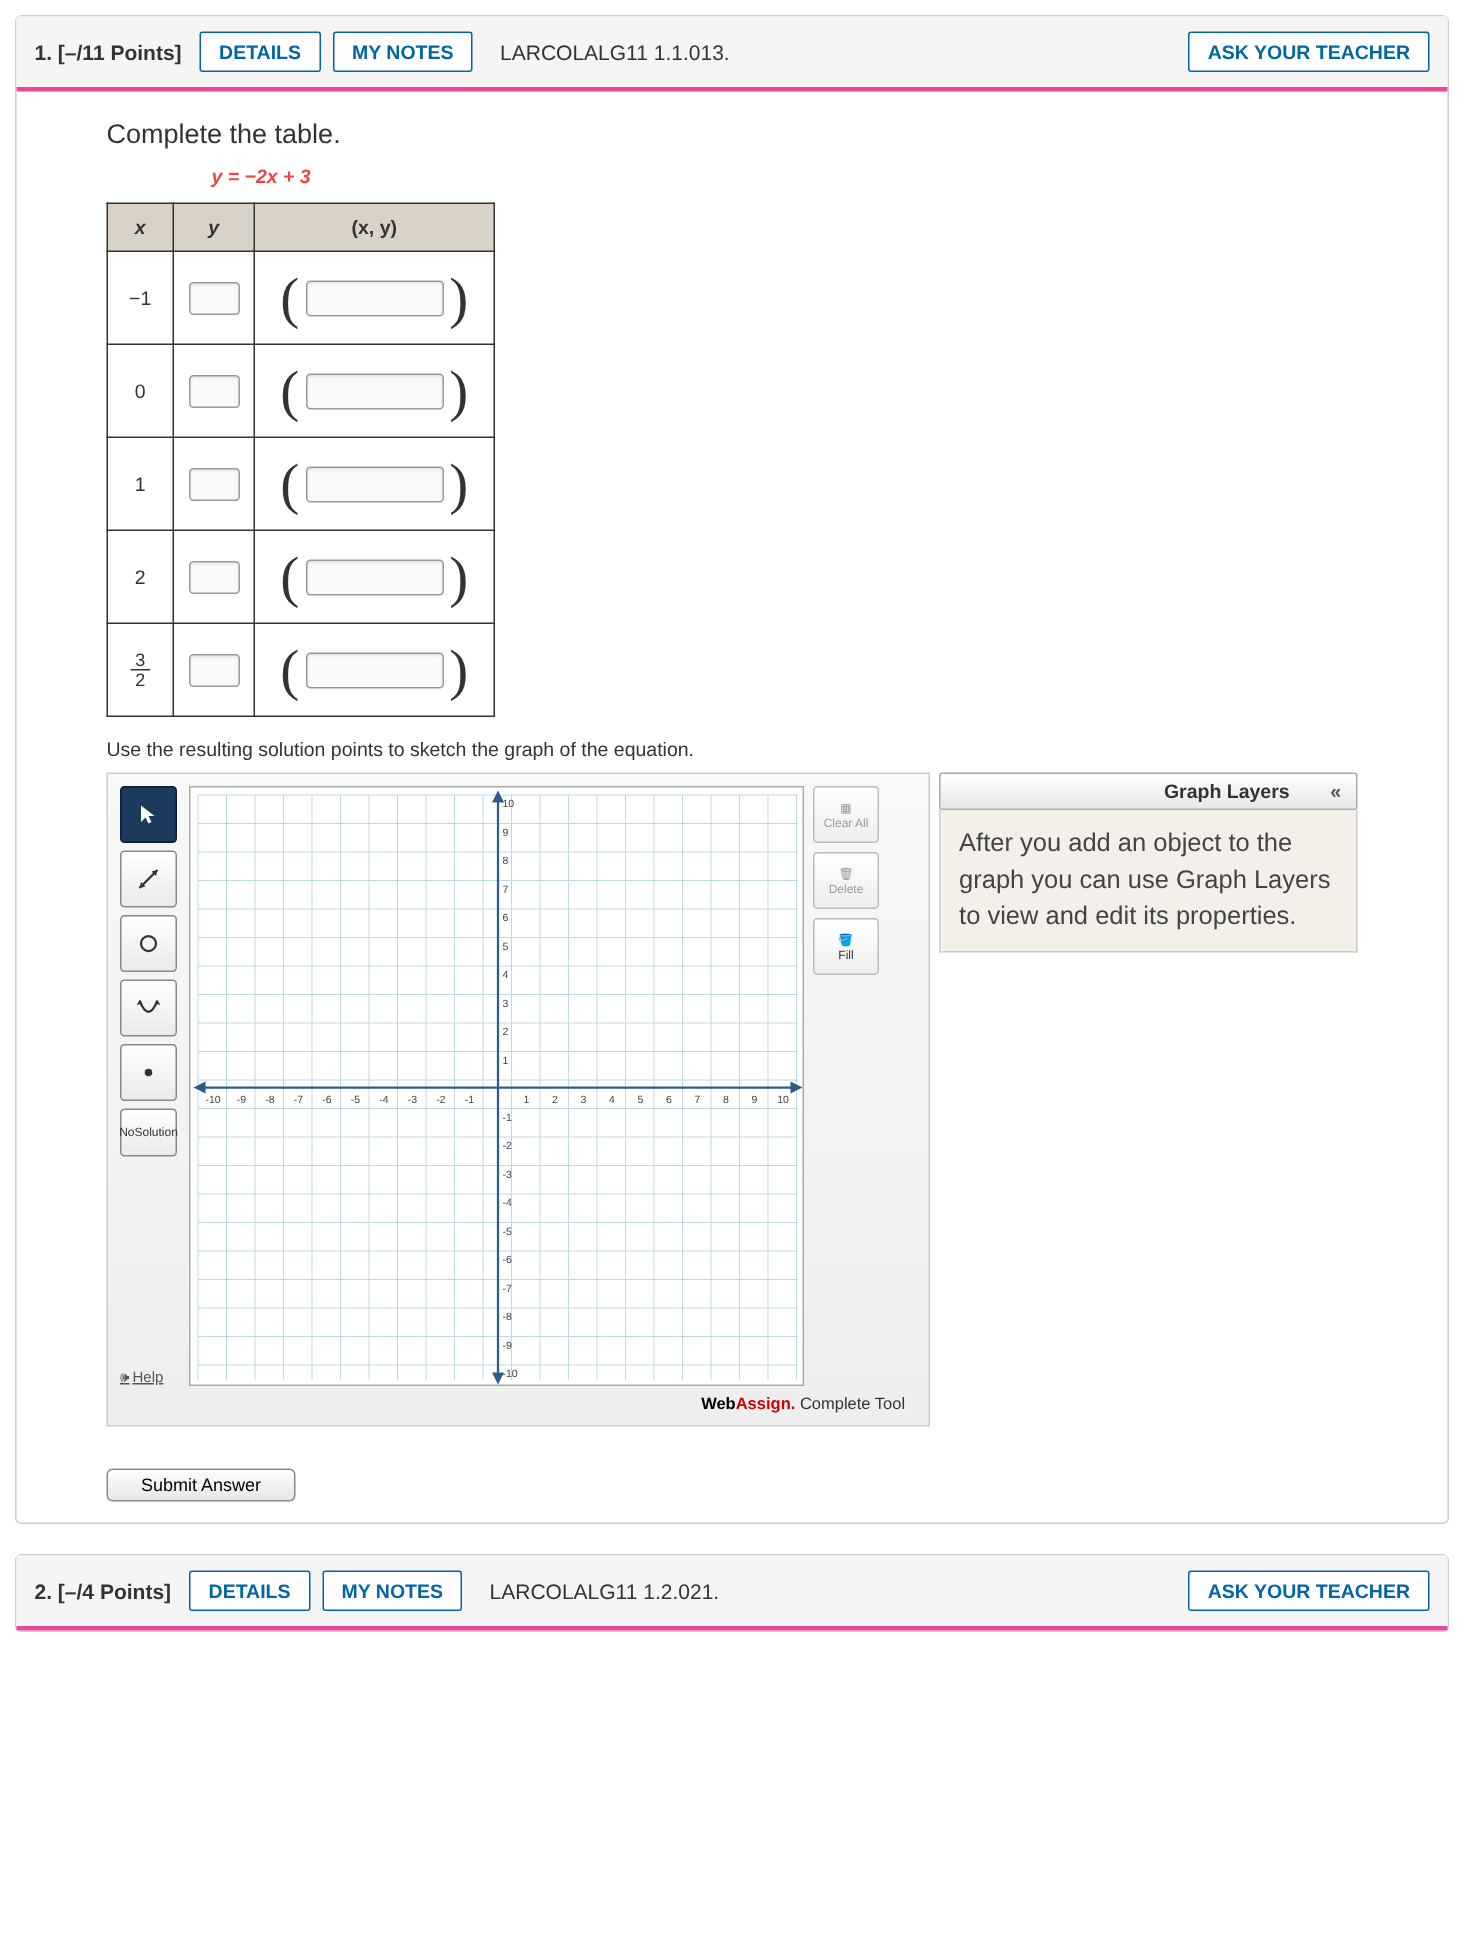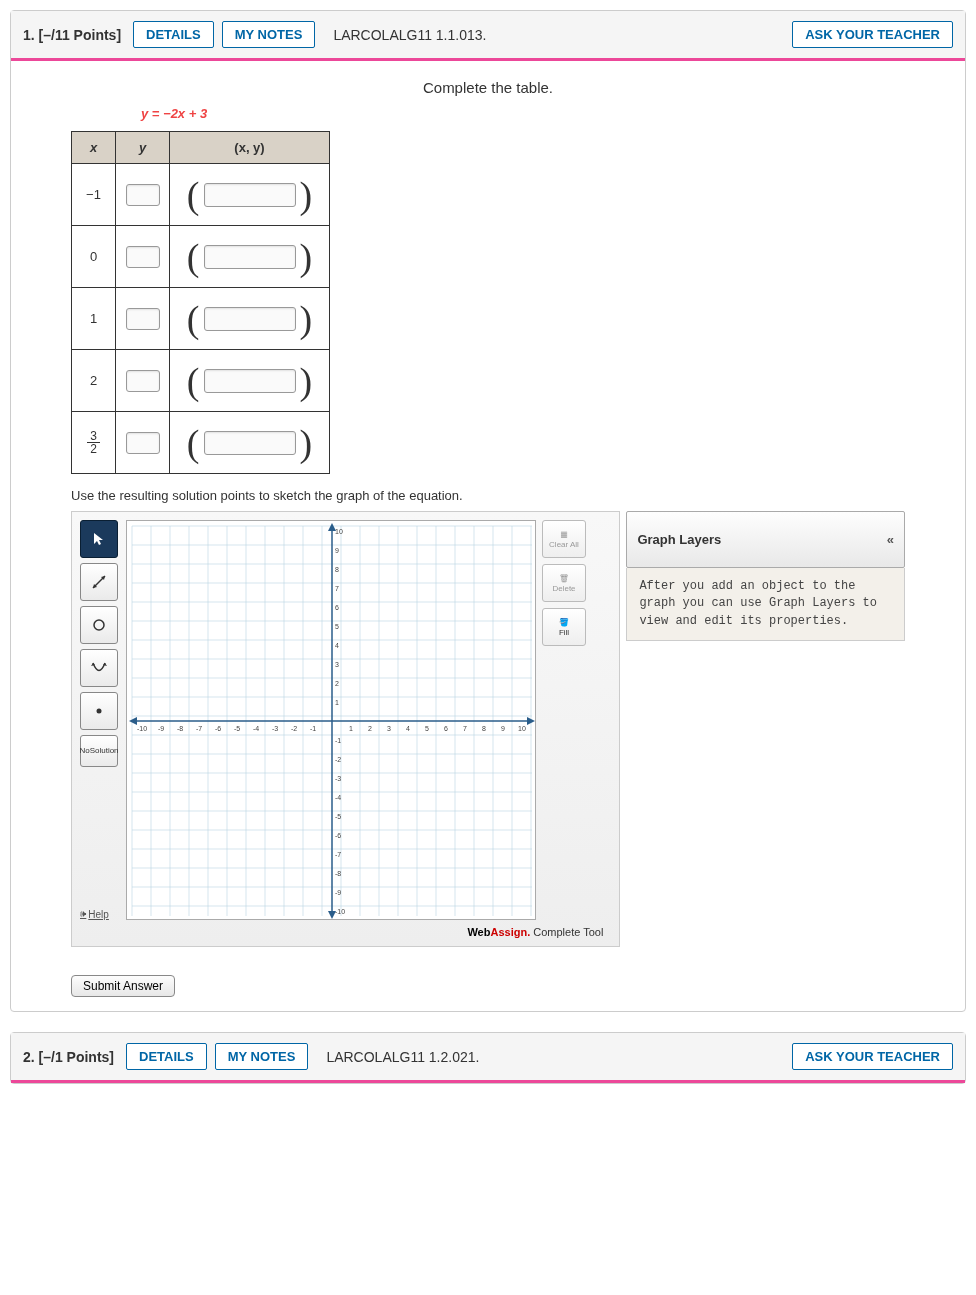--- a/index.html
+++ b/index.html
@@ -44,22 +44,21 @@
     font-weight: normal;
     font-size: 14px;
     margin-left: 10px;
   }
   .spacer { flex: 1; }
   .q-body {
     padding: 14px 60px;
   }
   .instr {
     margin: 4px 0 10px 0;
-    font-size: 15px;
-    text-align: center;
+    font-size: 18px;
   }
   .eq-red {
     color: #ef4444;
     font-style: italic;
     margin-left: 70px;
     margin-bottom: 10px;
     font-weight: bold;
   }
   table.data-table {
     border-collapse: collapse;
@@ -218,44 +217,43 @@
   .graph-footer .assign-red { color: #c00; font-weight: bold; }
 
   .layers-panel {
     width: 280px;
     margin-left: 6px;
   }
   .layers-head {
     border: 1px solid #aaa;
     border-radius: 2px;
     background: linear-gradient(#fefefe,#e8e8e8);
-    padding: 20px 10px;
+    padding: 4px 10px;
     font-weight: bold;
     display: flex;
     align-items: center;
-    justify-content: space-between;
+    justify-content: flex-end;
     gap: 27px;
   }
   .chev { font-size: 13px; color: #555; }
   .layers-body {
     border: 1px solid #ccc;
     border-top: none;
     background: #f3f0ea;
     padding: 10px 12px;
-    font-size: 12px;
+    font-size: 17px;
     color: #444;
     line-height: 1.45;
-    font-family: Liberation Mono, monospace;
   }
 
   .submit-btn {
     border: 1px solid #888;
     border-radius: 4px;
     background: linear-gradient(#fdfdfd,#e7e7e7);
-    padding: 3px 11px;
+    padding: 3px 22px;
     font-size: 12px;
     cursor: pointer;
     margin-top: 28px;
   }
   .q2-ans {
     display: flex;
     align-items: center;
     gap: 6px;
     margin-top: 8px;
   }
@@ -538,20 +536,20 @@
         <div class="layers-body">After you add an object to the graph you can use Graph Layers to view and edit its properties.</div>
       </div>
     </div>
 
     <button class="submit-btn">Submit Answer</button>
   </div>
 </div>
 
 <div class="question-box">
   <div class="q-header">
-    <span class="q-points"><span>2.</span> <span>[–/1 Points]</span></span>
+    <span class="q-points"><span>2.</span> <span>[–/4 Points]</span></span>
     <button class="btn-outline">DETAILS</button>
     <button class="btn-outline">MY NOTES</button>
     <span class="course-code">LARCOLALG11 1.2.021.</span>
     <span class="spacer"></span>
     <button class="btn-outline">ASK YOUR TEACHER</button>
   </div>
 </div>
 
 </body></html>

